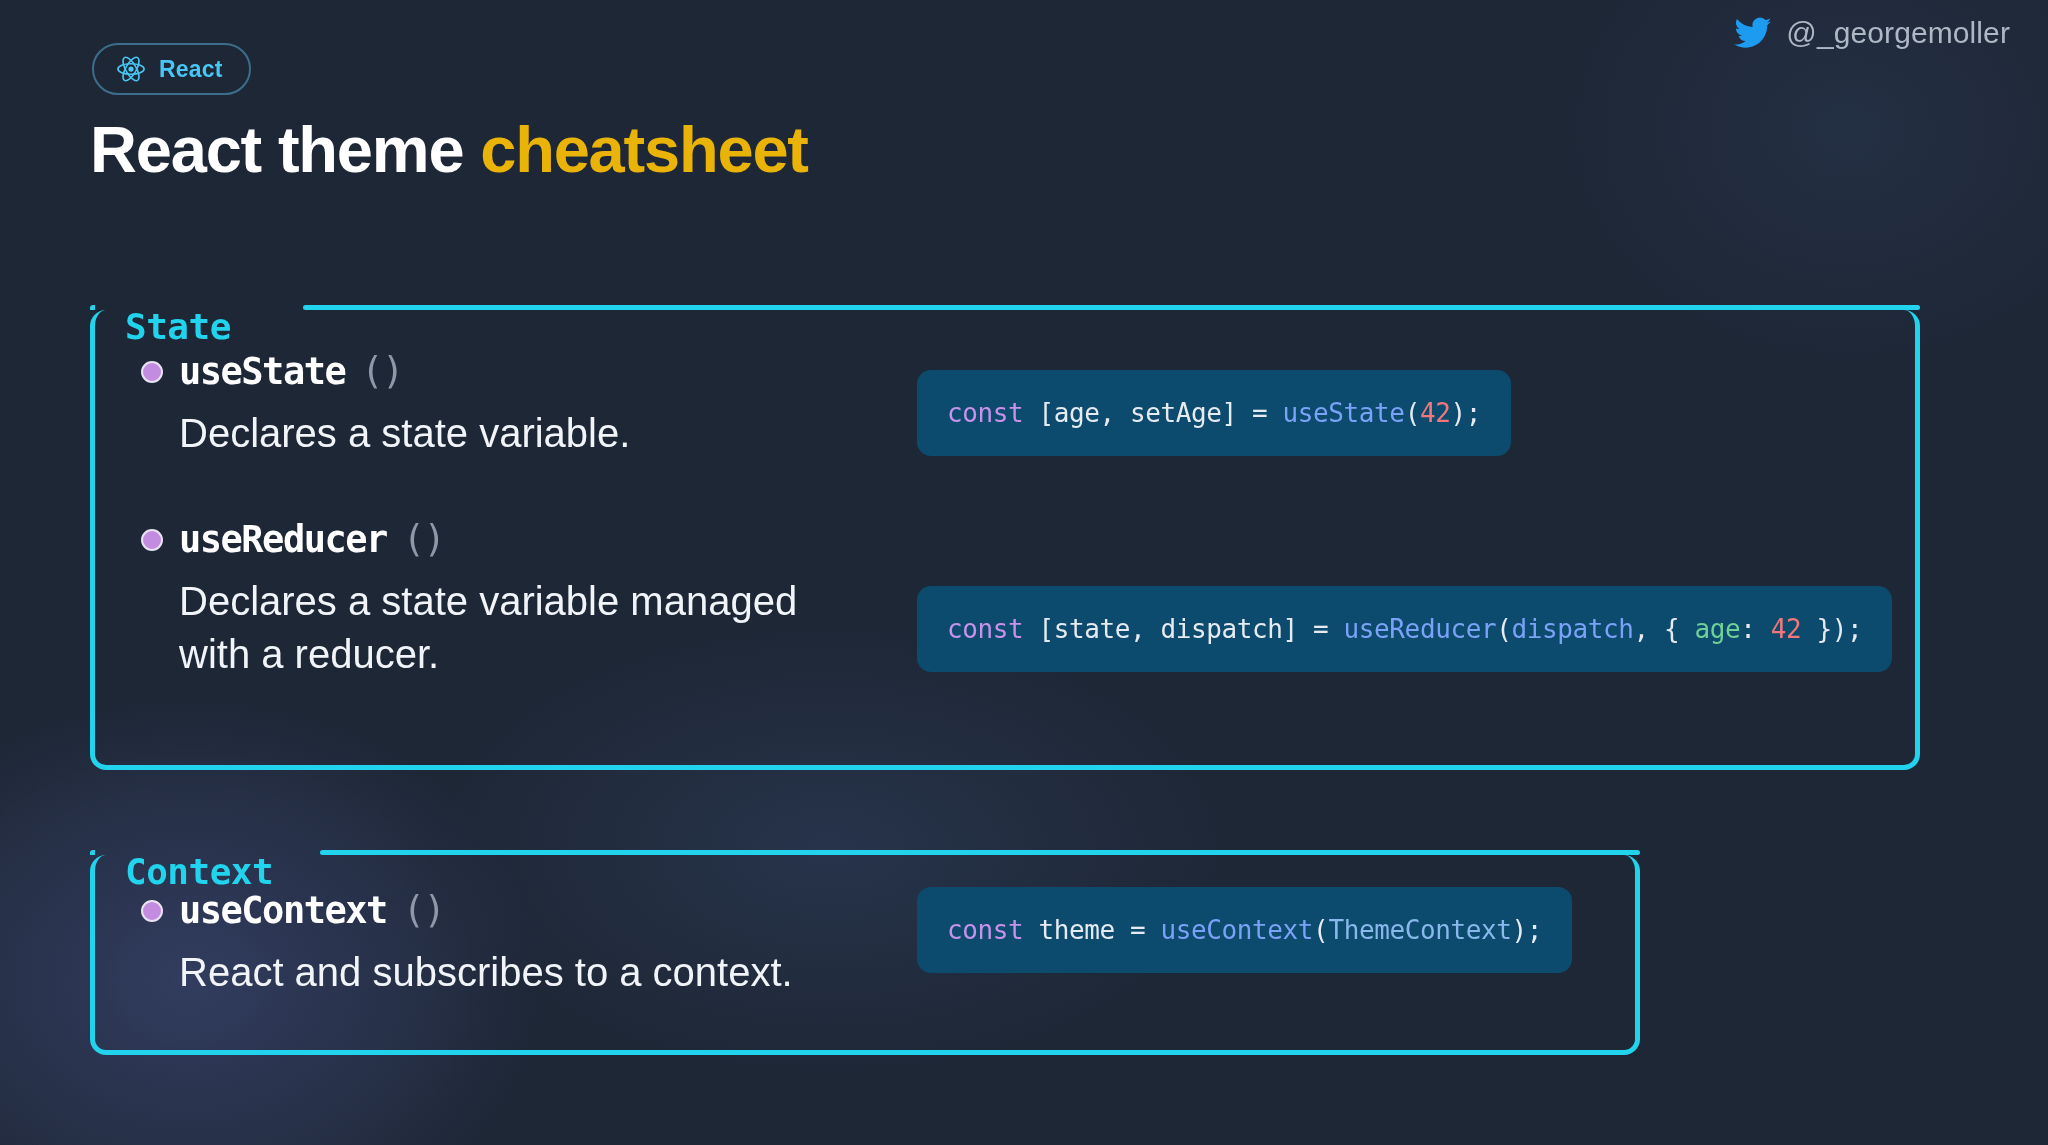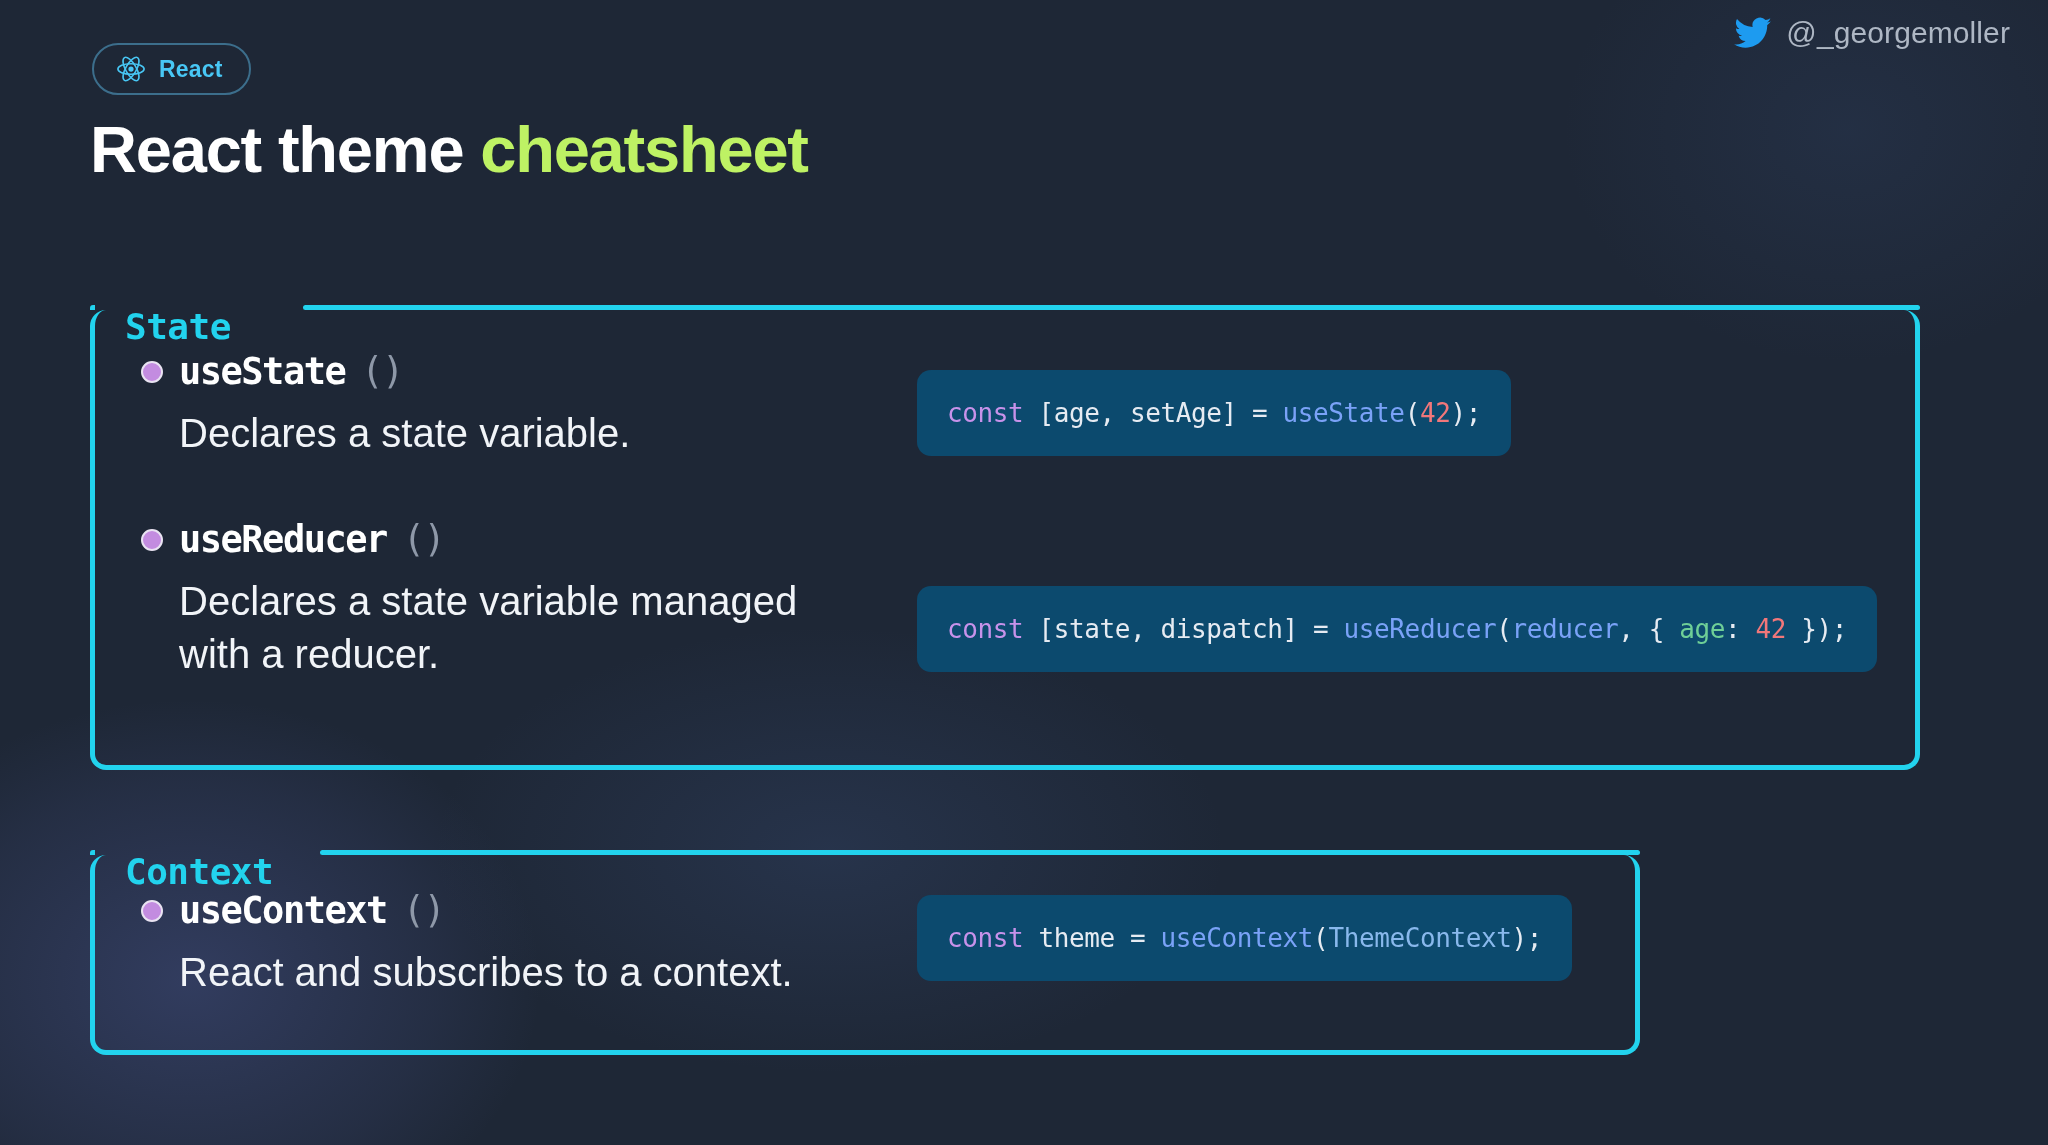--- a/index.html
+++ b/index.html
@@ -86,21 +86,21 @@
   .page-title {
     position: absolute;
     left: 90px;
     top: 112px;
     font-size: 65px;
     font-weight: bold;
     letter-spacing: -1.2px;
     white-space: nowrap;
   }
   .page-title .t-white { color: #ffffff; }
-  .page-title .t-purple { color: #bef264; }
+  .page-title .t-purple { color: #eab308; }
 
   
   .section {
     position: absolute;
     border: 5px solid #22d3ee;
     border-radius: 16px;
     border-top: 0;
   }
   .section::before,
   .section::after {
@@ -271,36 +271,36 @@
         <div class="hook-name">
           <span class="bullet"></span>
           <span class="hook-ident">useReducer</span>
           <span class="hook-parens">()</span>
         </div>
         <div class="hook-desc">Declares a state variable managed with a reducer.</div>
       </div>
     </div>
 
     <div class="code-chip" style="left:822px; top:276px;">
-      <span><span class="tok-kw">const</span><span class="tok-plain"> [state, dispatch] = </span><span class="tok-fn">useReducer</span><span class="tok-plain">(</span><span class="tok-var">reducer</span><span class="tok-plain">, { </span><span class="tok-prop">age</span><span class="tok-plain">: </span><span class="tok-num">42</span><span class="tok-plain"> });</span></span>
+      <span><span class="tok-kw">const</span><span class="tok-plain"> [state, dispatch] = </span><span class="tok-fn">useReducer</span><span class="tok-plain">(</span><span class="tok-var">dispatch</span><span class="tok-plain">, { </span><span class="tok-prop">age</span><span class="tok-plain">: </span><span class="tok-num">42</span><span class="tok-plain"> });</span></span>
     </div>
   </section>
 
   <section class="section" id="section-context">
     <div class="section-label">Context</div>
 
     <div class="hook-row" style="top:34px;">
       <div class="hook-left">
         <div class="hook-name">
           <span class="bullet"></span>
           <span class="hook-ident">useContext</span>
           <span class="hook-parens">()</span>
         </div>
         <div class="hook-desc">React and subscribes to a context.</div>
       </div>
     </div>
 
-    <div class="code-chip" style="left:822px; top:40px;">
+    <div class="code-chip" style="left:822px; top:32px;">
       <span><span class="tok-kw">const</span><span class="tok-plain"> theme = </span><span class="tok-fn">useContext</span><span class="tok-plain">(</span><span class="tok-type">ThemeContext</span><span class="tok-plain">);</span></span>
     </div>
   </section>
 
 </div>
 
 </body></html>

